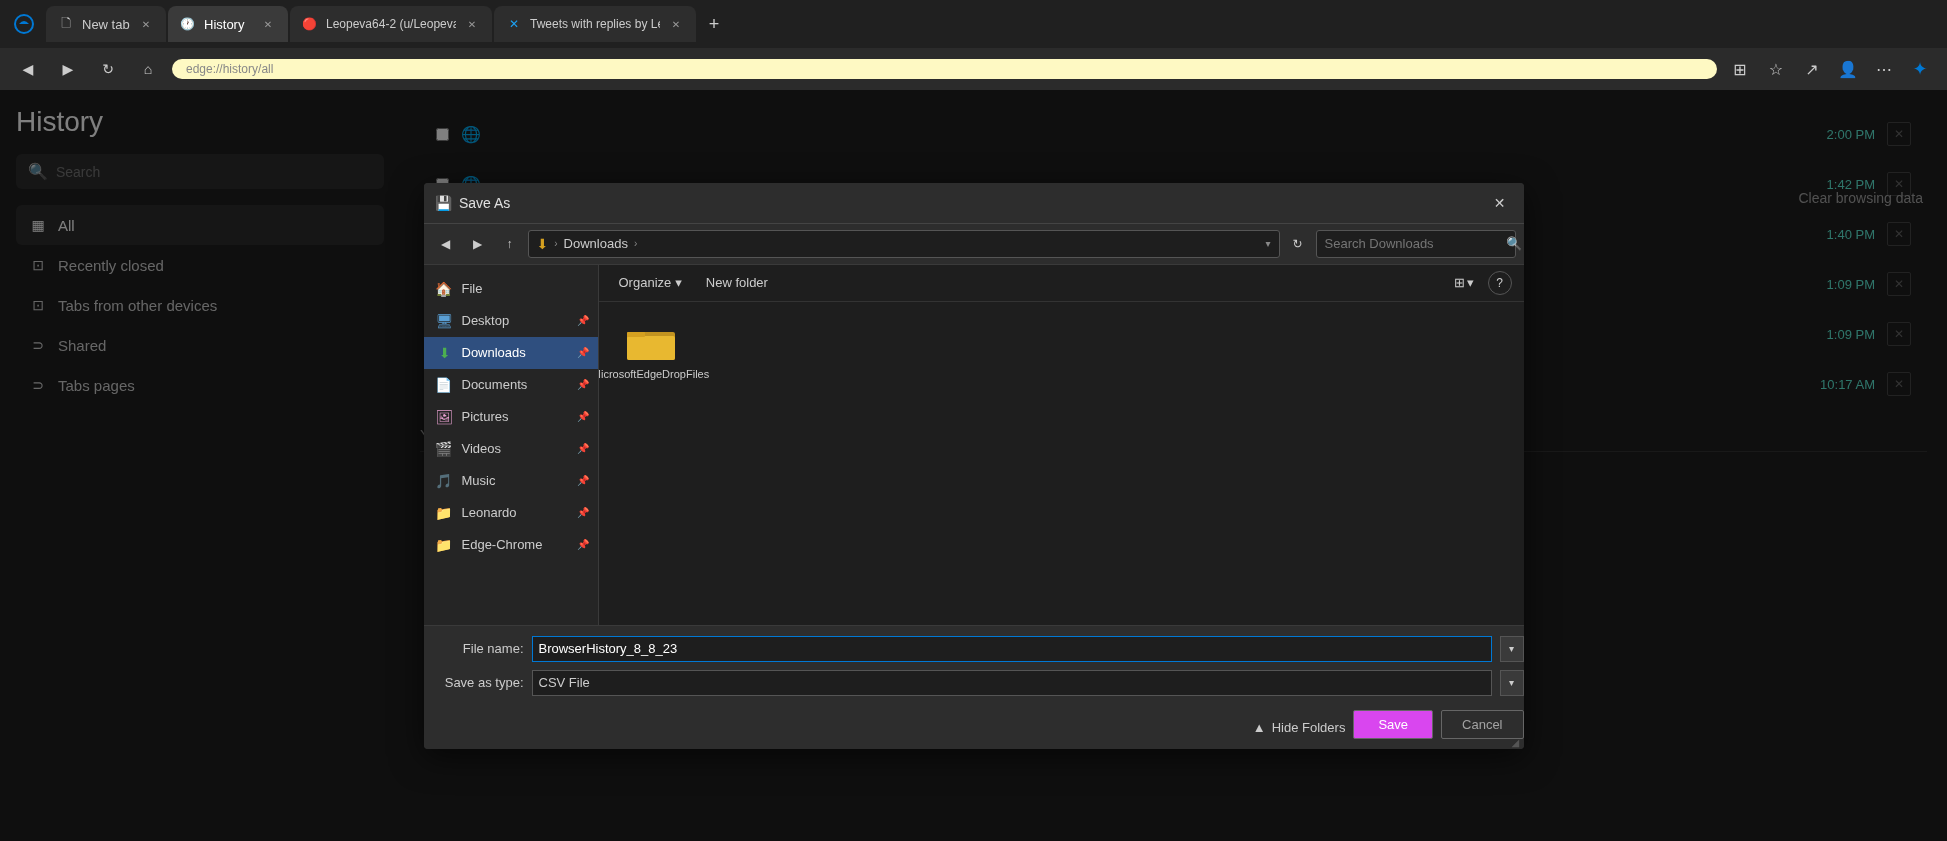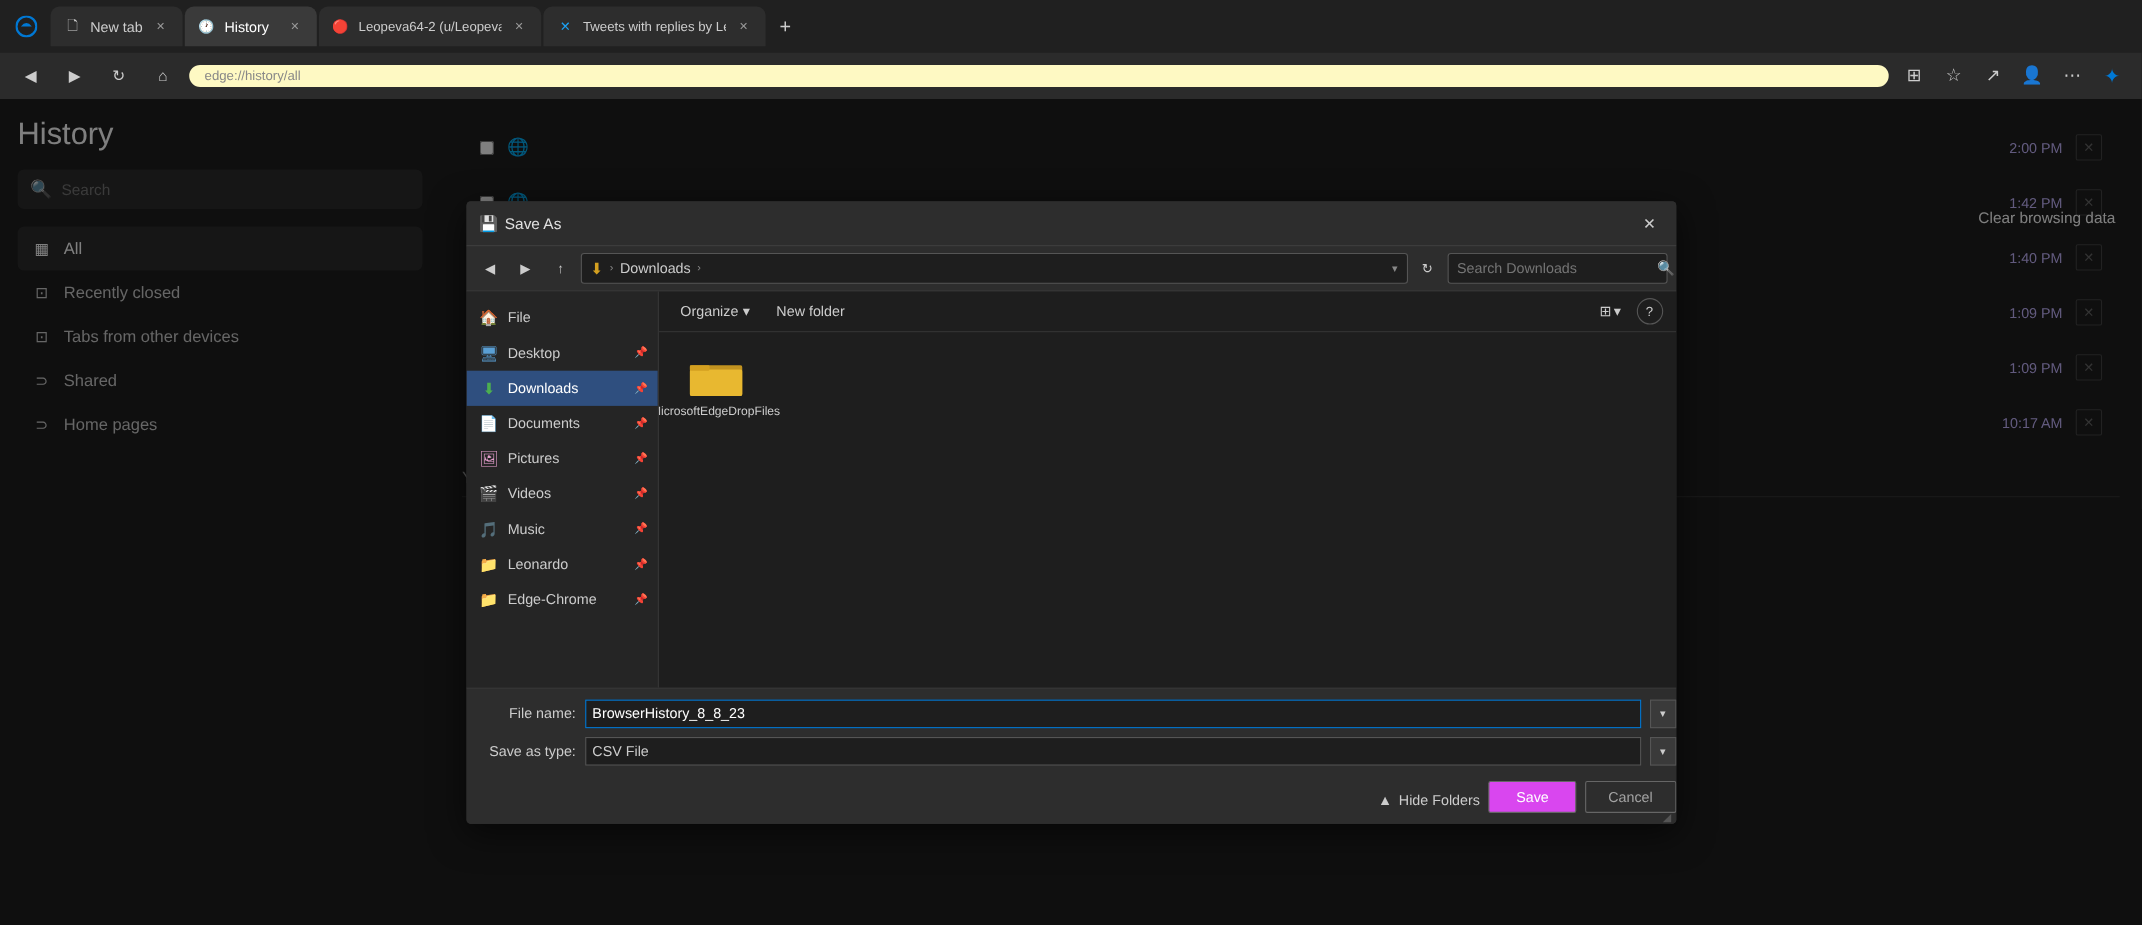--- a/index.html
+++ b/index.html
@@ -214,21 +214,21 @@
       display: flex;
       align-items: center;
       padding: 12px 16px;
       background: transparent;
       border-radius: 4px;
       color: #ccc;
       font-size: 14px;
       gap: 12px;
     }
     .history-item-time {
-      color: #c4b5fd;
+      color: #5eead4;
       font-size: 13px;
       min-width: 80px;
       text-align: right;
       margin-left: auto;
     }
     .history-item-close {
       width: 24px;
       height: 24px;
       display: flex;
       align-items: center;
@@ -637,26 +637,26 @@
     <div class="nav-item">
       <span class="nav-item-icon">⊡</span>
       <span>Tabs from other devices</span>
     </div>
     <div class="nav-item">
       <span class="nav-item-icon">⊃</span>
       <span>Shared</span>
     </div>
     <div class="nav-item">
       <span class="nav-item-icon">⊃</span>
-      <span>Home pages</span>
+      <span>Tabs pages</span>
     </div>
   </div>
 
   <div class="history-main">
-    <div style="position:absolute;right:24px;top:100px;color:#ffffff;font-size:14px;cursor:pointer;">Clear browsing data</div>
+    <div style="position:absolute;right:24px;top:100px;color:#a3a3a3;font-size:14px;cursor:pointer;">Clear browsing data</div>
 
     <div class="history-items">
       <div class="history-item">
         <input type="checkbox" style="accent-color: rgb(0, 120, 212);">
         <span style="font-size:16px;">🌐</span>
         <span style="color:#ccc;"></span>
         <span class="history-item-time">2:00 PM</span>
         <div class="history-item-close">✕</div>
       </div>
       <div class="history-item">

